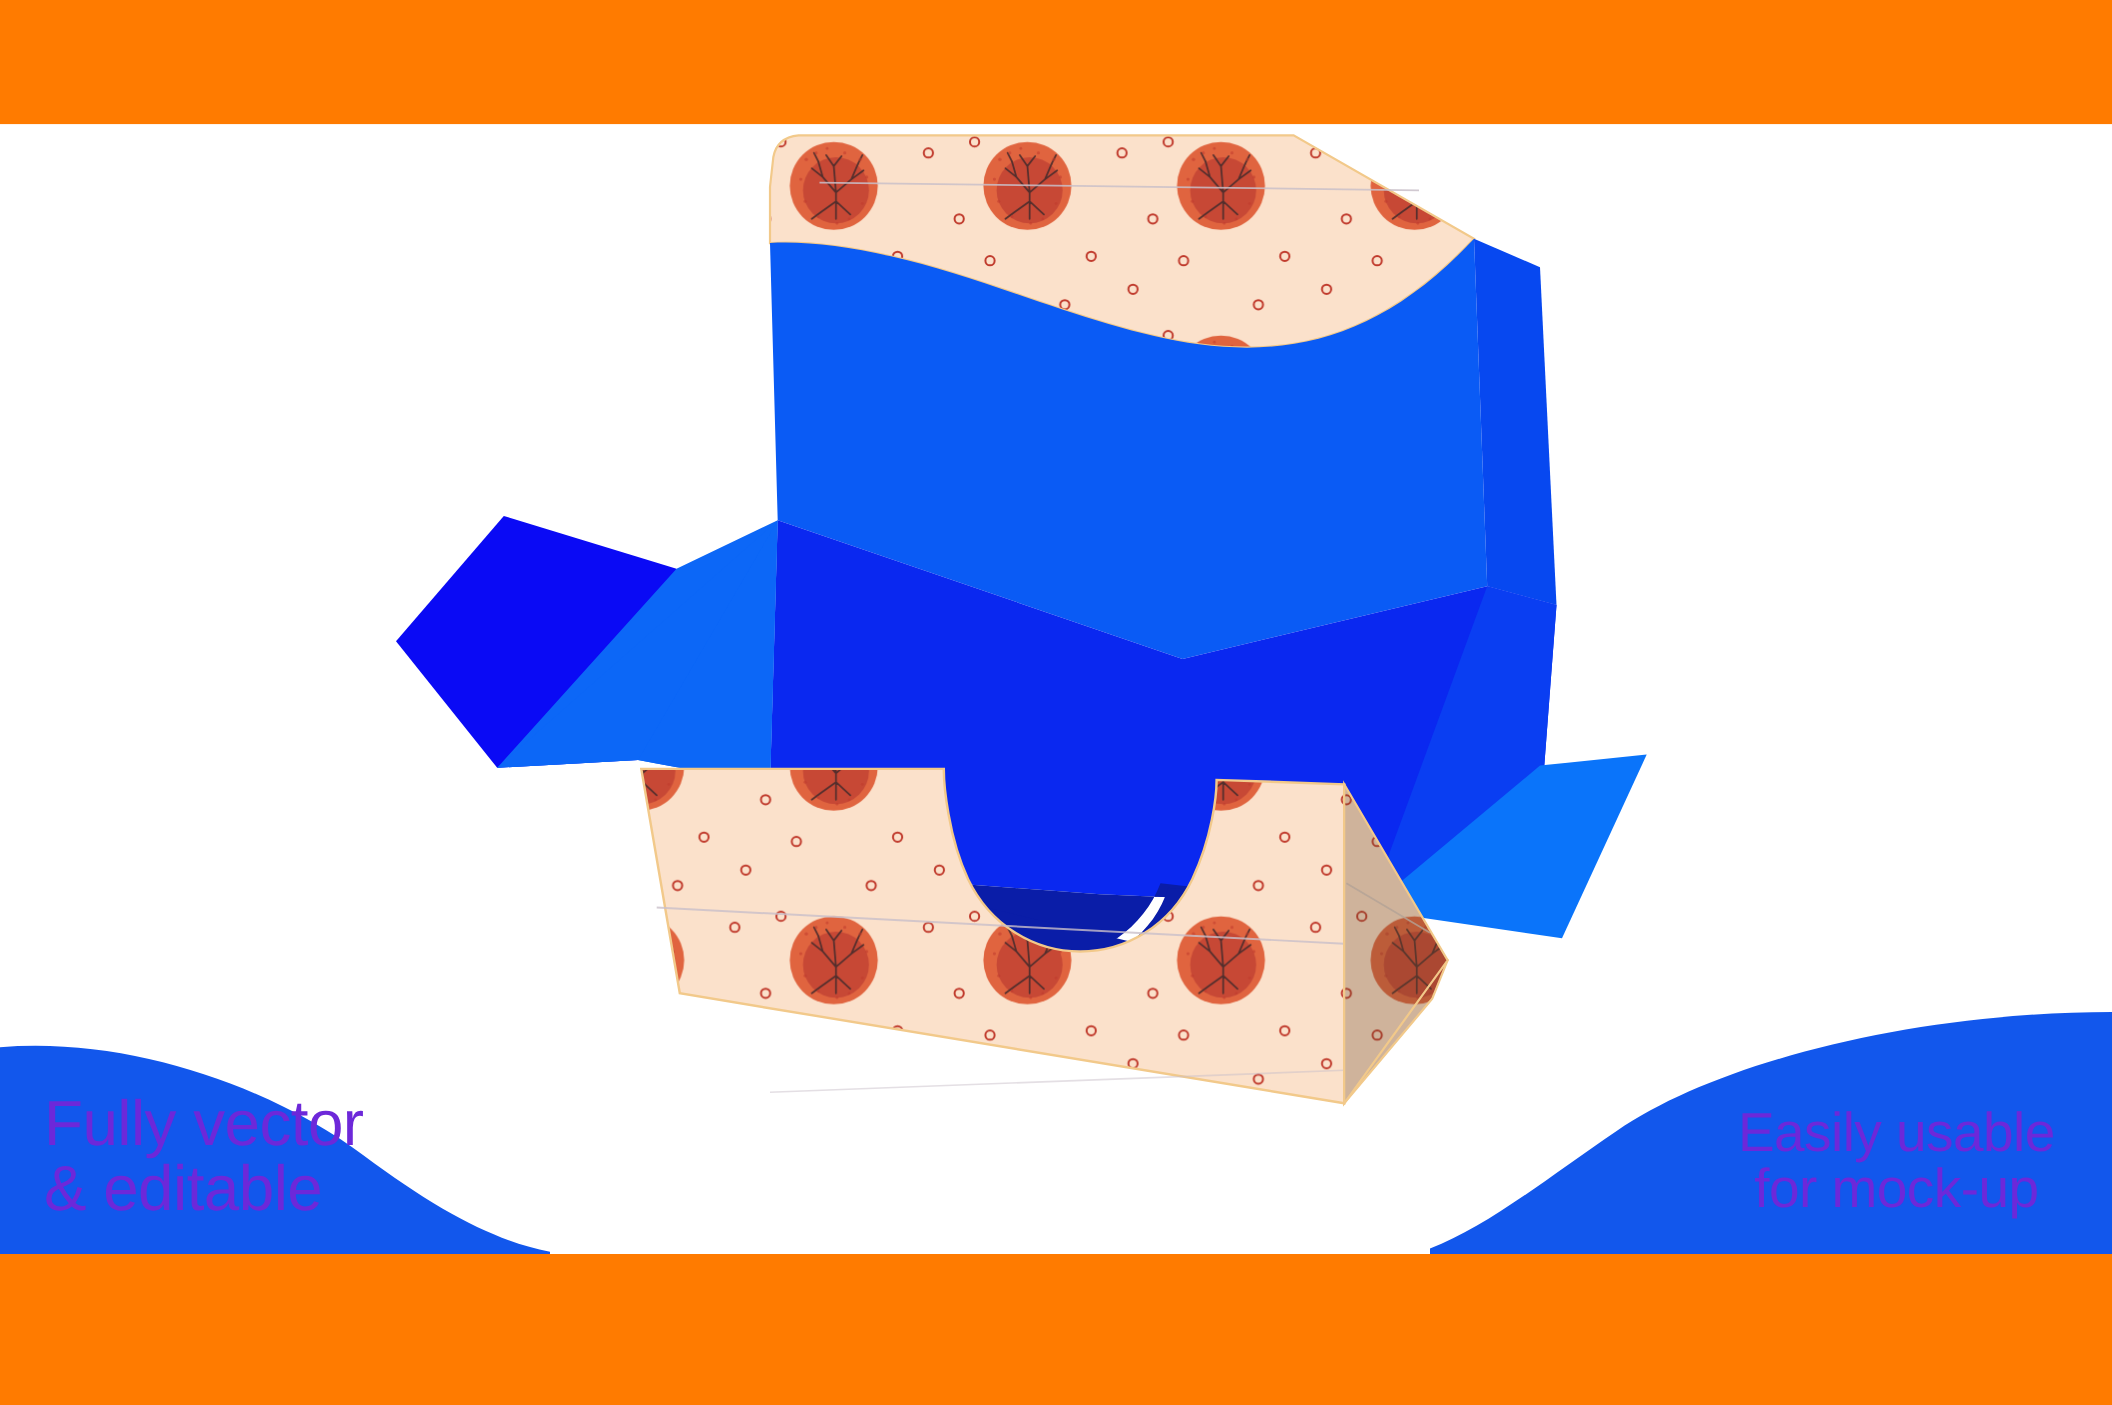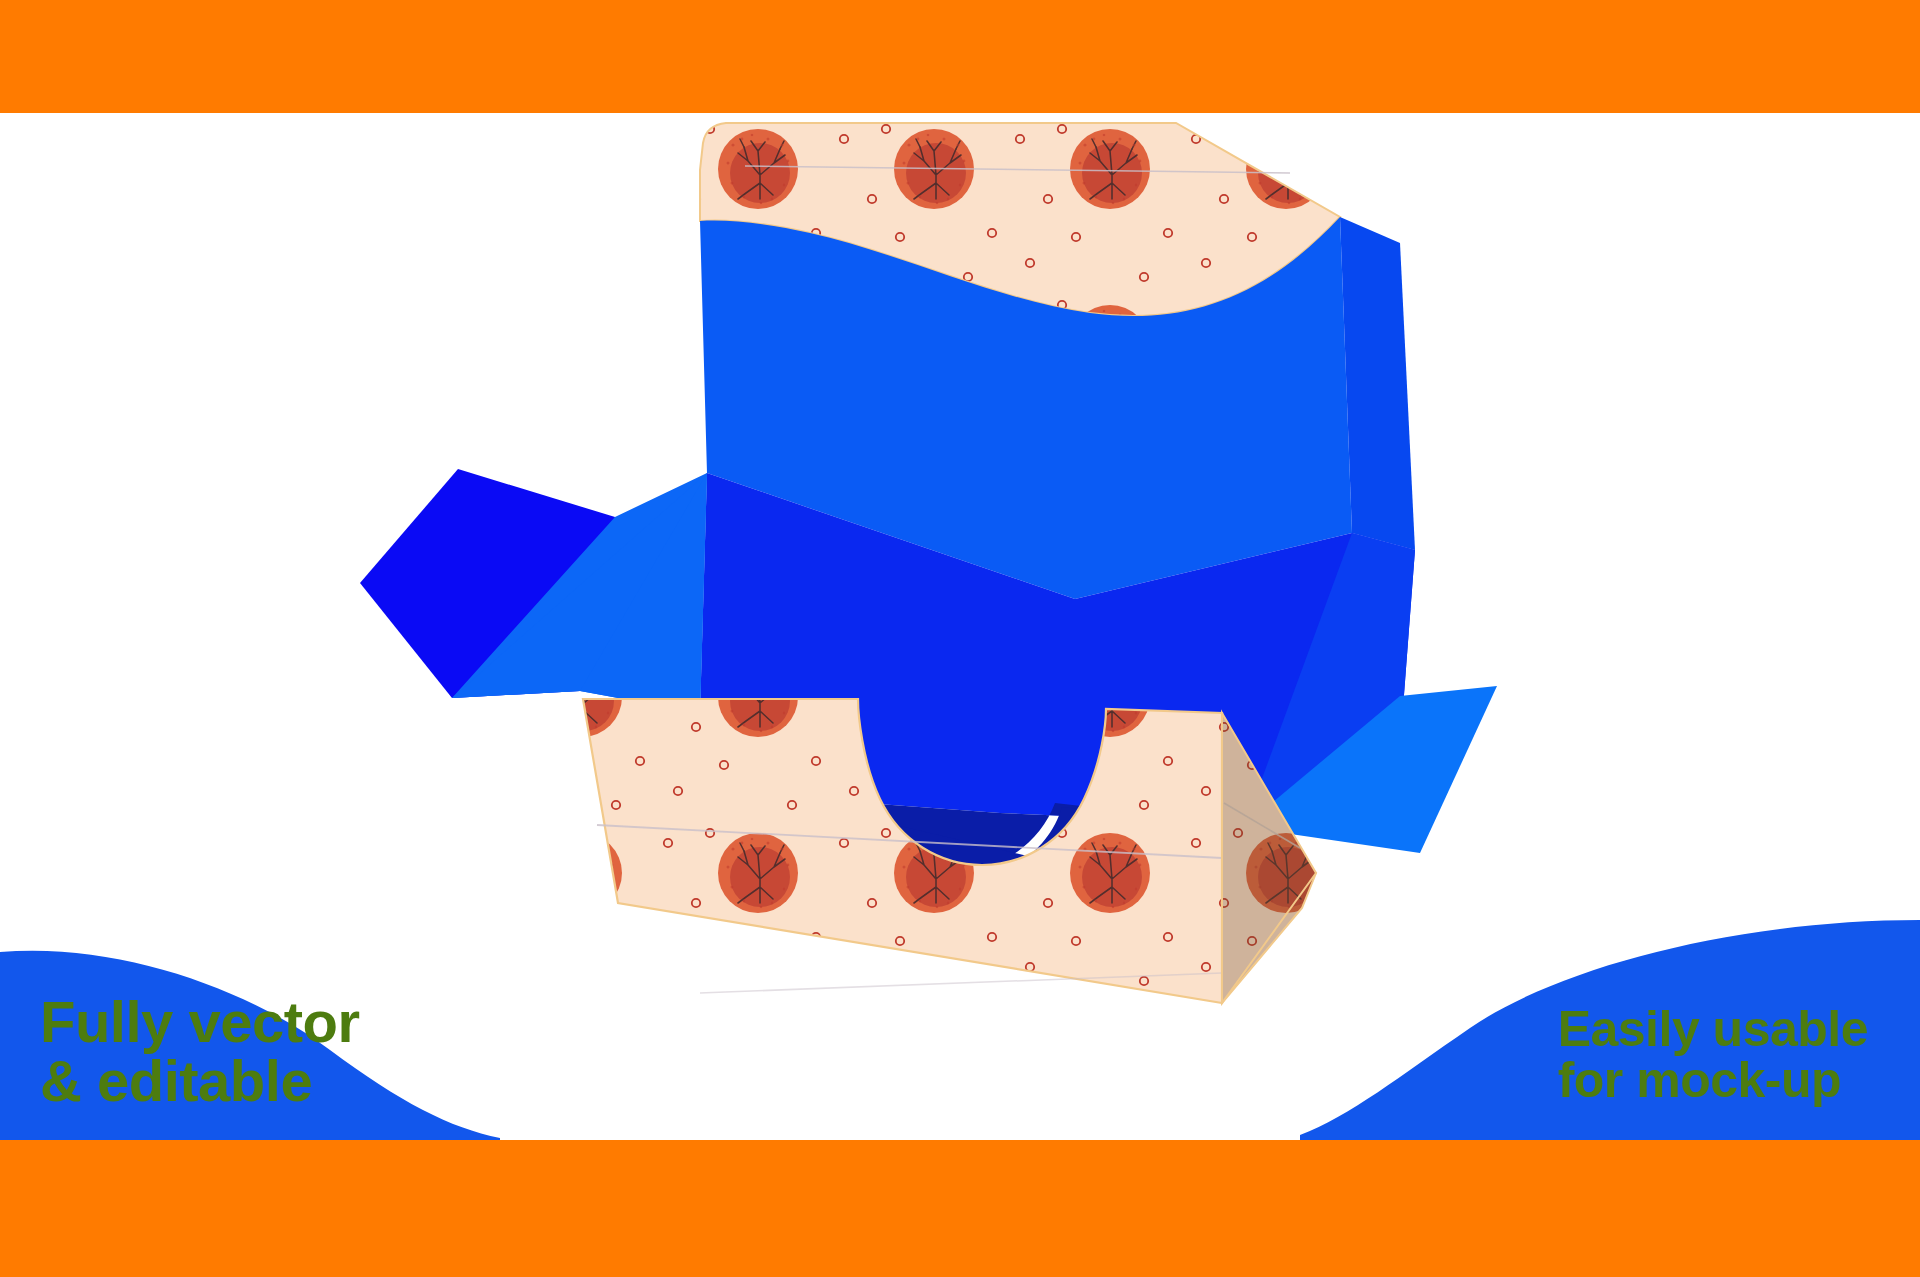--- a/index.html
+++ b/index.html
@@ -9,23 +9,23 @@
   .bar{position:absolute;left:0;width:1920px;}
   #bar-top{top:0;height:113px;}
   #bar-bottom{top:1140px;height:137px;}
 
   #artboard{position:absolute;left:0;top:113px;width:1920px;height:1027px;background:#ffffff;overflow:hidden;}
 
   .ribbon{position:absolute;bottom:0;}
   #ribbon-left{left:0;width:640px;height:240px;}
   #ribbon-right{right:0;width:1060px;height:220px;}
 
-  .ribbon-text{position:absolute;color:#4d7c0f;font-weight:bold;letter-spacing:-0.5px;line-height:1.02;white-space:pre-line;}
+  .ribbon-text{position:absolute;color:#6d28d9;font-weight:normal;letter-spacing:-0.5px;line-height:1.02;white-space:pre-line;}
   #txt-left{left:40px;bottom:30px;font-size:58px;text-align:left;}
-  #txt-right{right:52px;bottom:34px;font-size:50px;text-align:left;}
+  #txt-right{right:52px;bottom:34px;font-size:50px;text-align:center;}
 
   svg{display:block;}
 </style>
 </head>
 <body>
 
 <div id="stage" style="background: rgb(255, 255, 255);">
 
   <div class="bar" id="bar-top" style="background: rgb(255, 123, 0); height: 113px;"></div>
 

